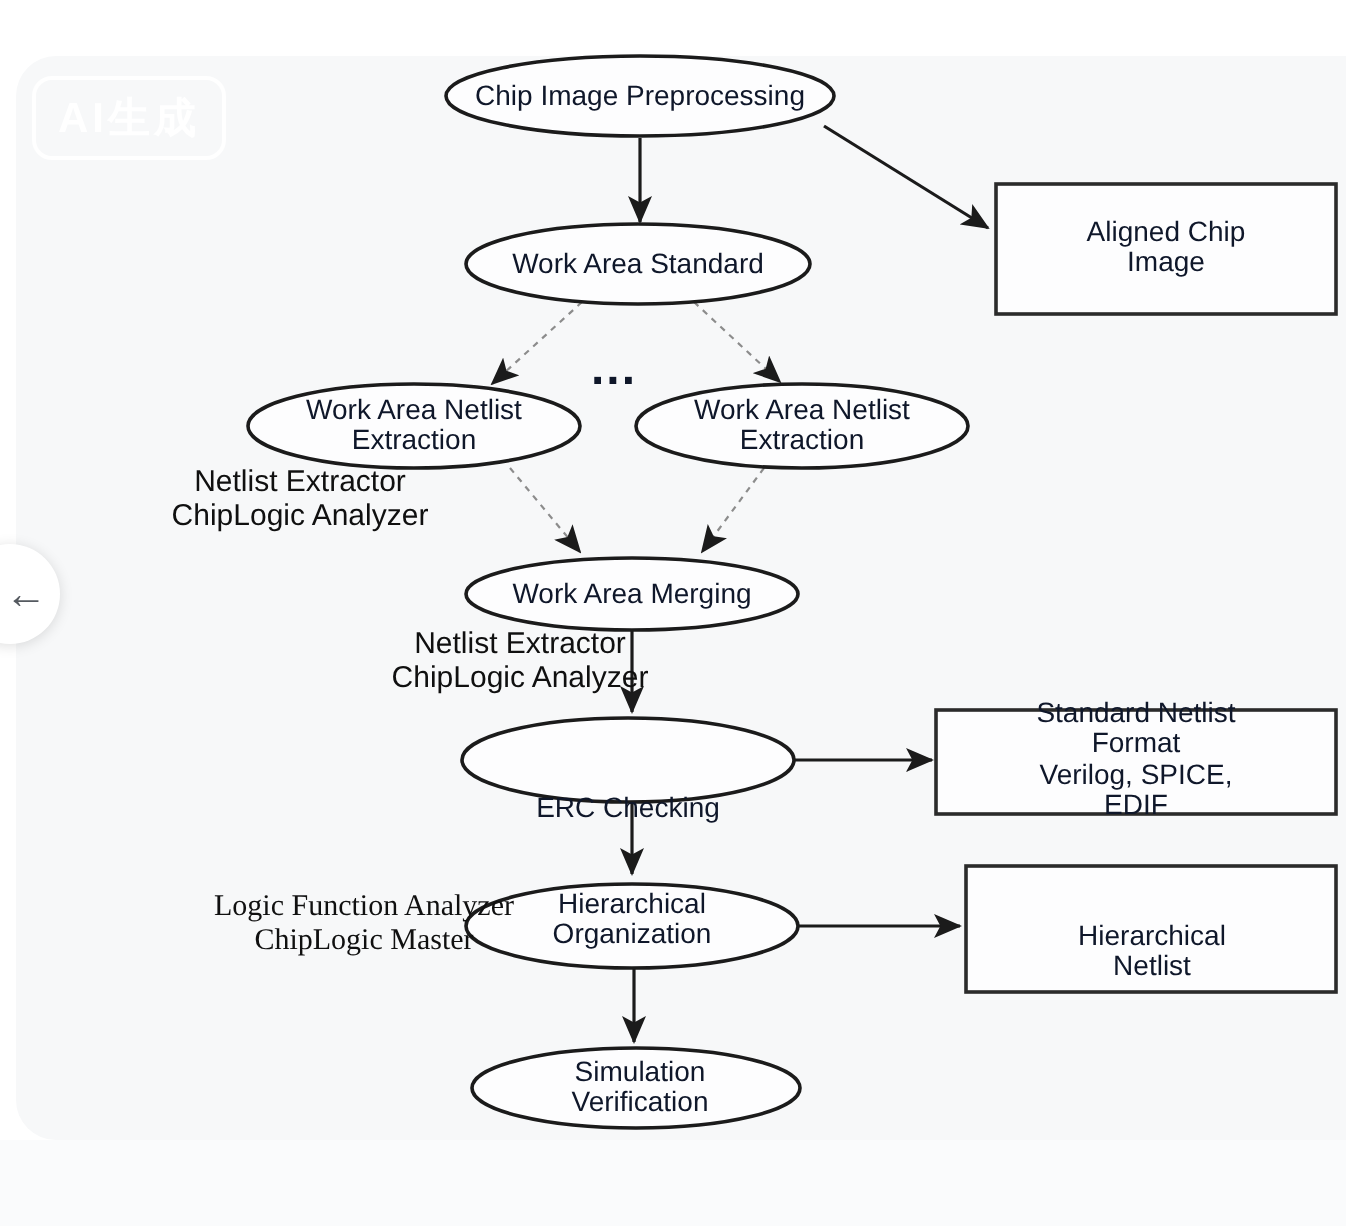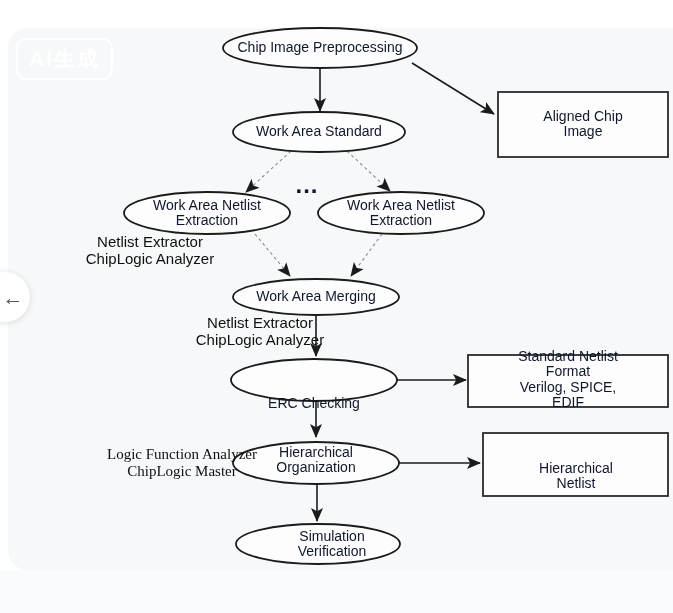--- a/index.html
+++ b/index.html
@@ -106,21 +106,21 @@
   <div class="lbl" style="left:320px;top:48px;">Chip Image Preprocessing</div>
   <div class="lbl" style="left:319px;top:132px;">Work Area Standard</div>
   <div class="lbl" style="left:207px;top:213px;">Work Area Netlist
 Extraction</div>
   <div class="lbl" style="left:401px;top:213px;">Work Area Netlist
 Extraction</div>
   <div class="lbl" style="left:316px;top:297px;">Work Area Merging</div>
   <div class="lbl" style="left:314px;top:404px;">ERC Checking</div>
   <div class="lbl" style="left:316px;top:460px;">Hierarchical
 Organization</div>
-  <div class="lbl" style="left:332px;top:544px;">Simulation
+  <div class="lbl" style="left:320px;top:544px;">Simulation
 Verification</div>
 
   <div class="lbl box-lbl" style="left:583px;top:124px;">Aligned Chip Image</div>
   <div class="lbl box-lbl" style="left:568px;top:380px;">Standard Netlist Format
 Verilog, SPICE, EDIF</div>
   <div class="lbl box-lbl" style="left:576px;top:464px;margin-top:12px;">Hierarchical Netlist</div>
 
   <div class="lbl side-lbl" style="left:106px;top:250px;">Netlist Extractor
 ChipLogic Analyzer</div>
   <div class="lbl side-lbl" style="left:216px;top:331px;">Netlist Extractor

